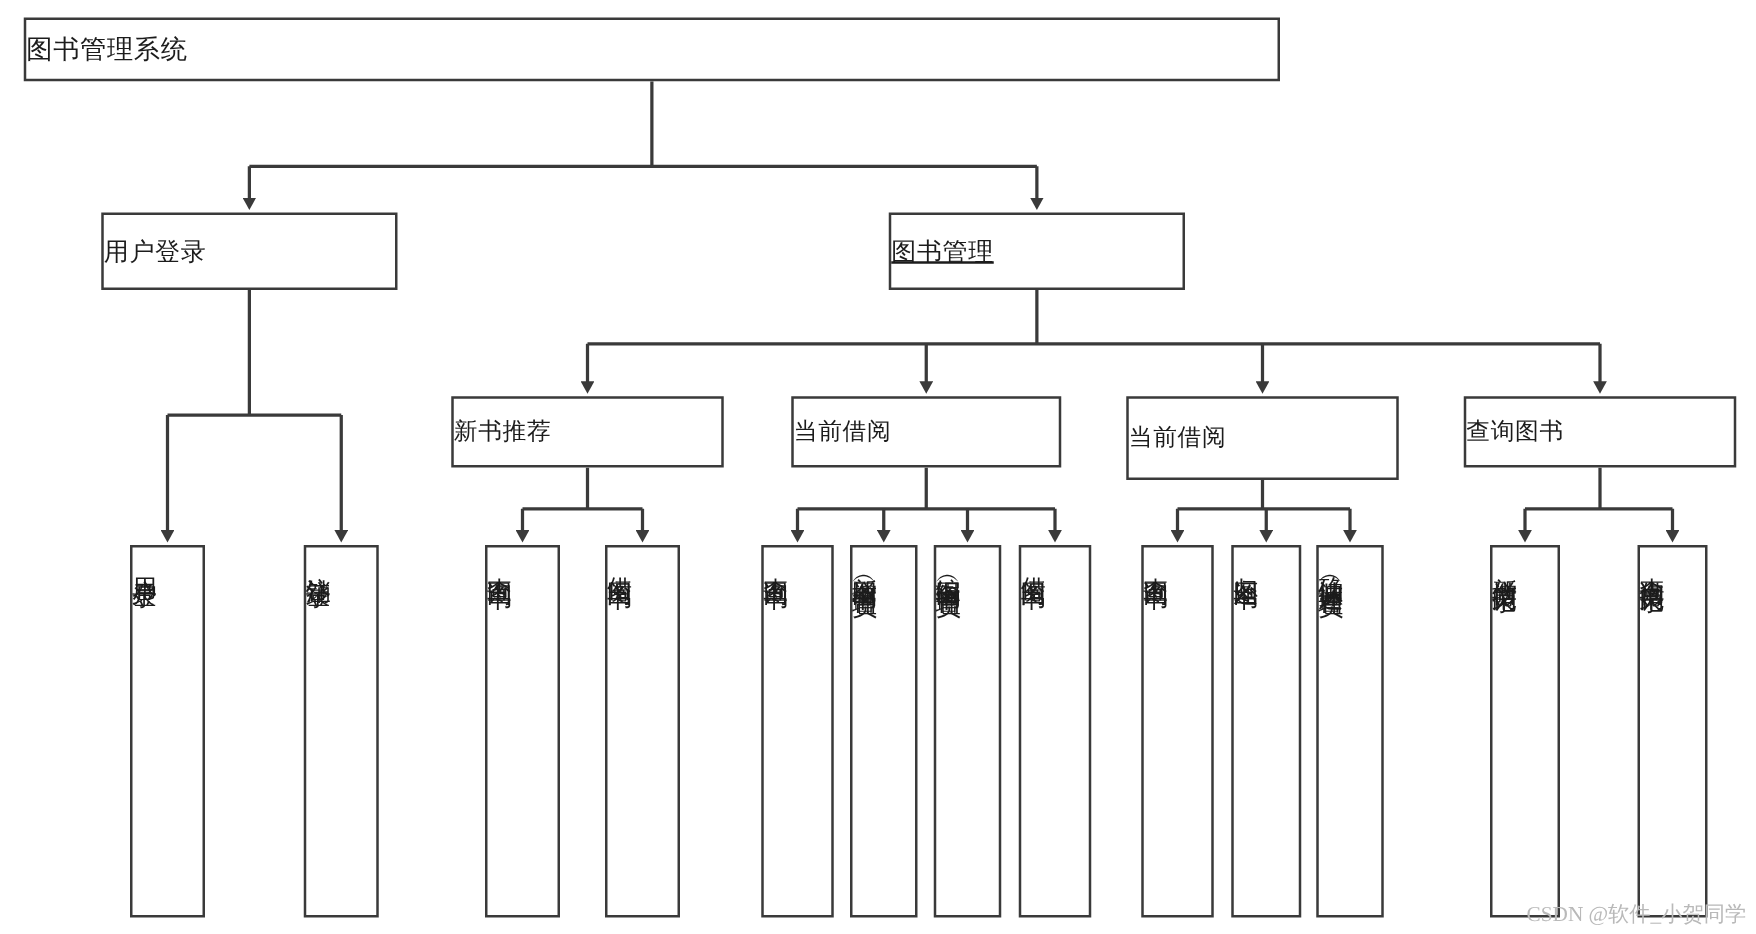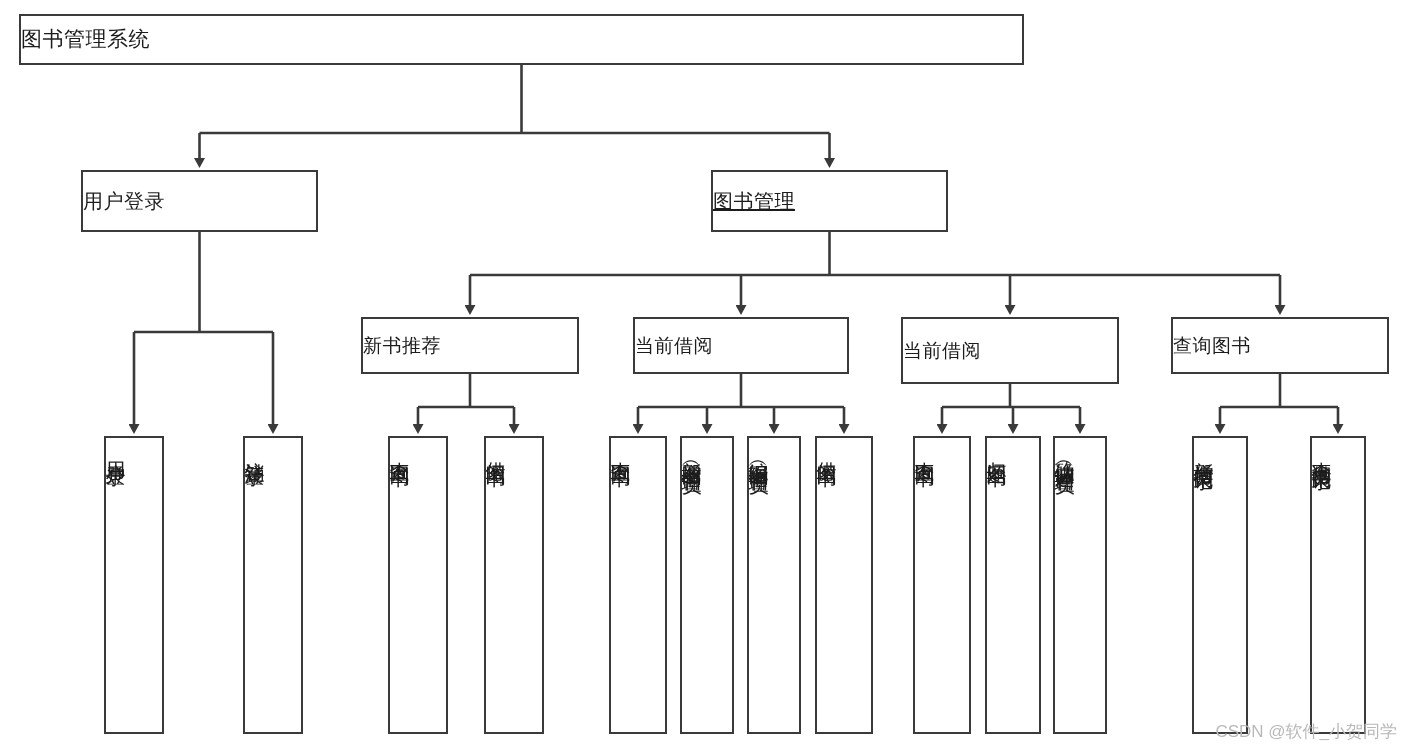--- a/index.html
+++ b/index.html
@@ -61,21 +61,21 @@
     line-height: 1;
     white-space: nowrap;
     height: auto;
   }
   .watermark {
     position: absolute;
     right: 8px;
     bottom: 4px;
     font-size: 17px;
     color: #b9b9b9;
-    font-family: Liberation Sans, sans-serif;
+    font-family: Liberation Serif, serif;
     white-space: nowrap;
     user-select: none;
   }
 </style>
 </head>
 <body>
 
 <div id="diagram-root">
 
   <svg class="connectors" viewBox="0 0 1405 747">

